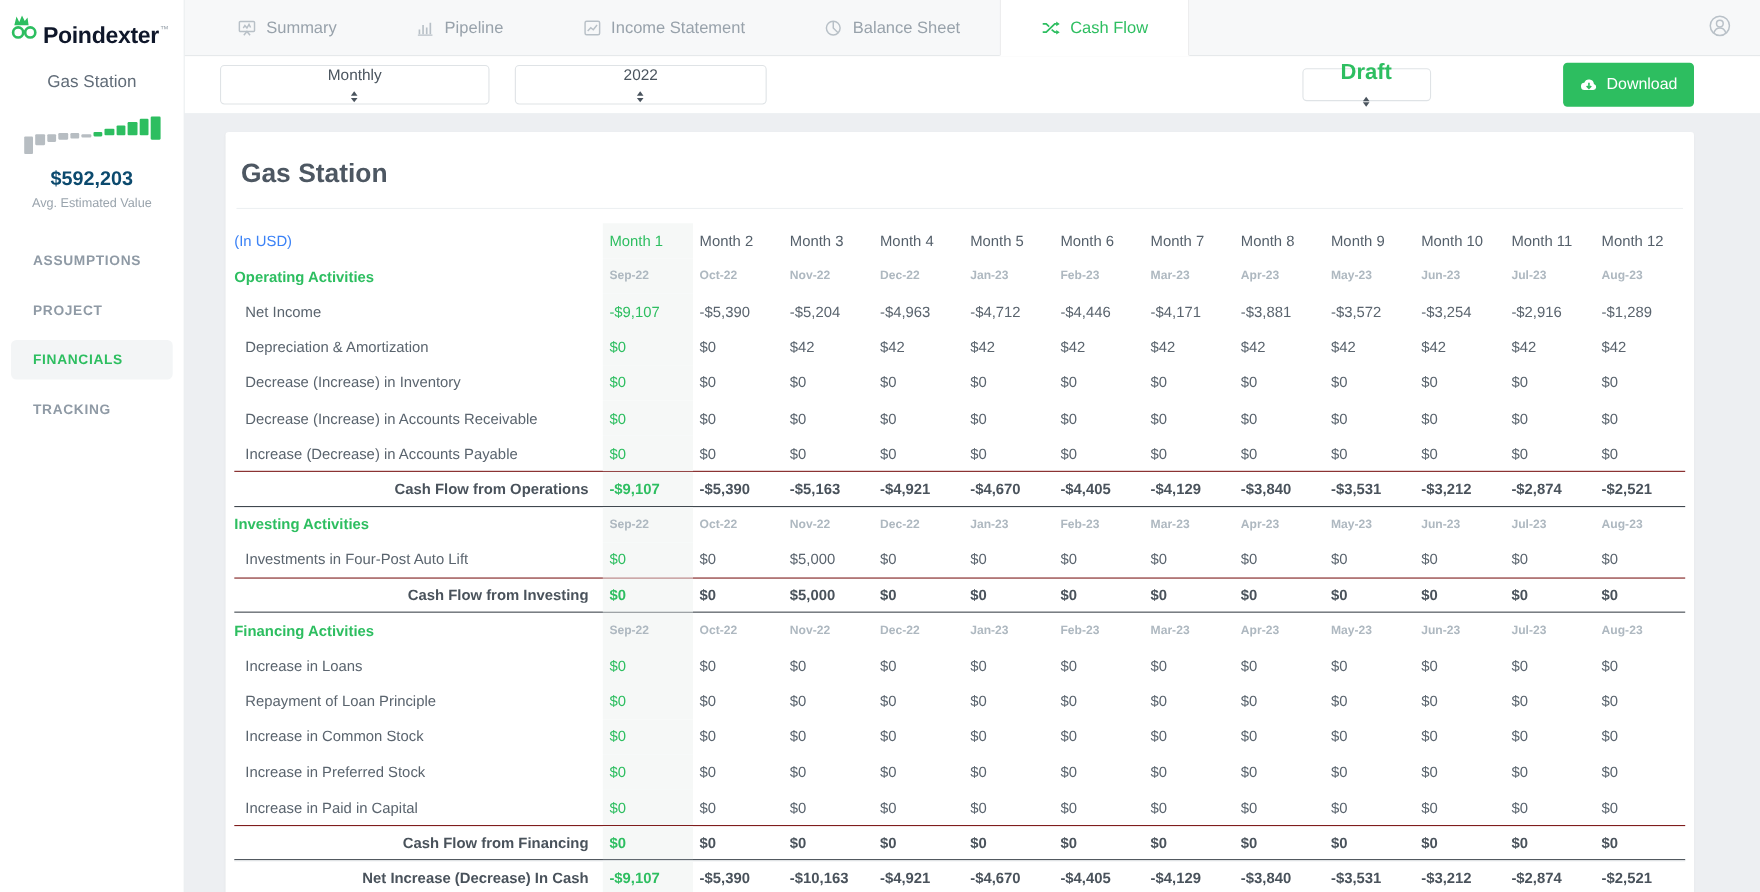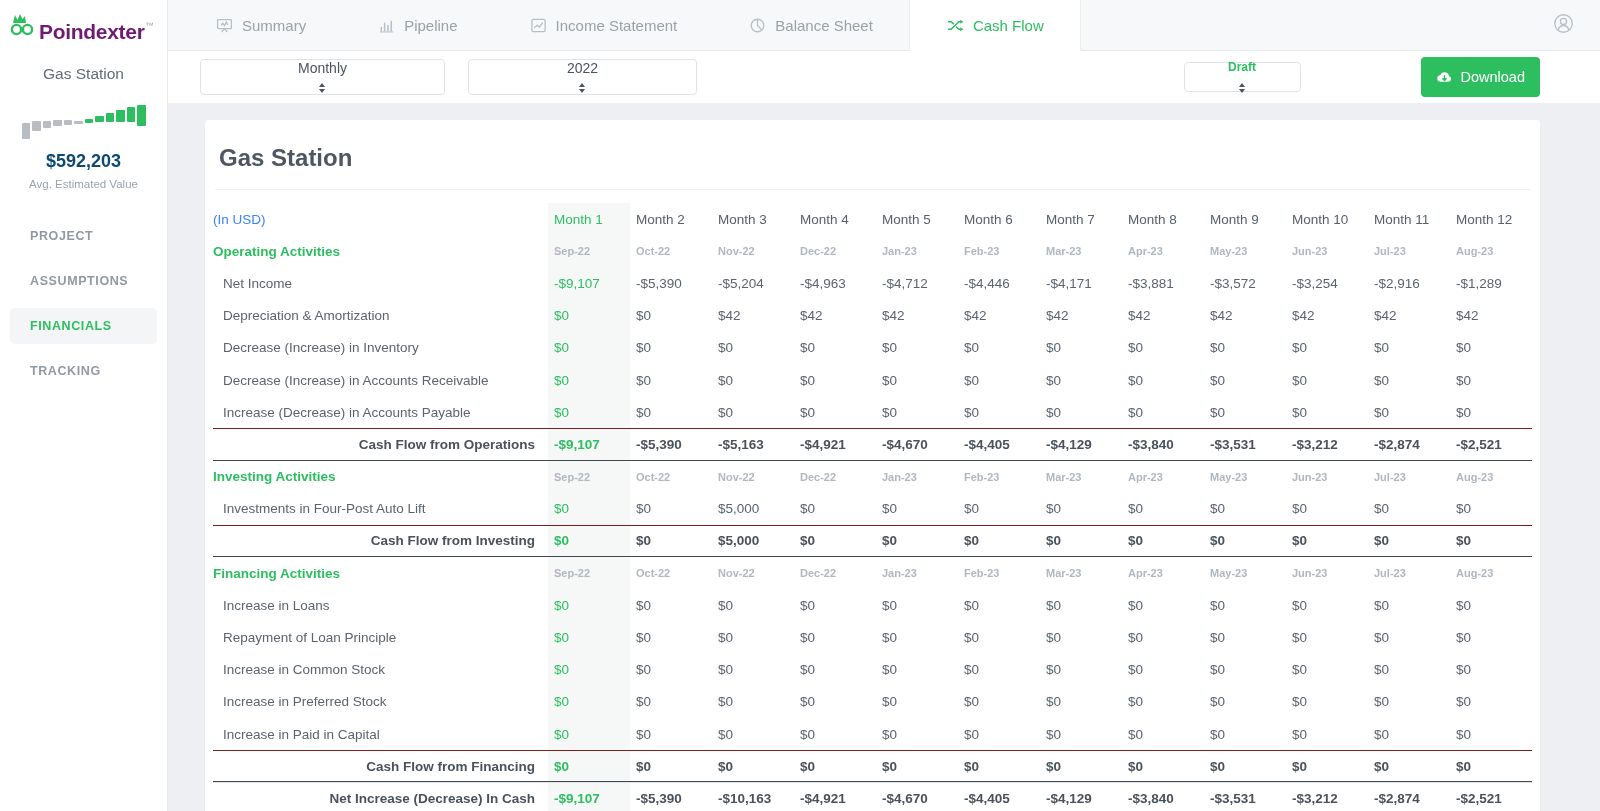--- a/index.html
+++ b/index.html
@@ -2,21 +2,21 @@
 <html><head>
 <meta charset="utf-8">
 <style>
   * { margin:0; padding:0; box-sizing:border-box; }
   html,body { width:1600px; height:811px; overflow:hidden; }
   body { font-family:"Liberation Sans", sans-serif; background:#edeff2; display:flex; }
 
   
   .sidebar { width:168px; min-width:168px; background:#fff; border-right:1px solid #e8ebed; height:811px; }
   .logo-row { display:flex; align-items:flex-end; padding:12px 6px 0 8px; }
-  .logo-text { font-size:21px; font-weight:600; color:#701a75; letter-spacing:-0.3px; line-height:1; }
+  .logo-text { font-size:21px; font-weight:600; color:#0f172a; letter-spacing:-0.3px; line-height:1; }
   .logo-tm { font-size:8px; color:#9aa4ad; vertical-align:top; margin-left:1px; }
   .project-name { text-align:center; color:#616c78; font-size:15.5px; margin-top:22px; }
   .spark { display:flex; align-items:flex-start; justify-content:center; gap:2px; margin:22px 10px 0; height:40px; }
   .spark-bar { width:8.5px; border-radius:1px; }
   .side-value { text-align:center; font-size:18px; font-weight:700; color:#0c4a6e; margin-top:6px; }
   .side-caption { text-align:center; font-size:11.5px; color:#9aa4ad; margin-top:6px; }
   .side-nav { margin-top:28px; padding:0 10px; }
   .nav-item { height:36px; display:flex; align-items:center; padding-left:20px; border-radius:5px;
               font-size:12.5px; font-weight:700; letter-spacing:.6px; color:#8f9aa5; margin-bottom:9px; cursor:pointer; }
   .nav-item.active { background:#f3f5f6; color:#2dbe60; }
@@ -33,21 +33,21 @@
   .user-wrap { position:absolute; right:26px; top:0; height:51px; display:flex; align-items:center; color:#b9c1c8; cursor:pointer; }
 
   
   .toolbar { height:52px; background:#fff; display:flex; align-items:center; padding:0 60px 0 32px; }
   .select { height:36px; border:1px solid #dfe3e6; border-radius:4px; background:#fff; display:flex; align-items:center;
             justify-content:space-between; padding:0 12px; font-size:14px; color:#4a545e; cursor:pointer;flex-direction:column; }
   .select.period { width:245px; margin-right:23px; }
   .select.year { width:229px; }
   .spacer { flex:1; }
   .select.status { width:117px; height:30px; justify-content:center; gap:8px; margin-right:120px; }
-  .status-label { color:#2dbe60; font-weight:700; font-size:12px;text-align:right; }
+  .status-label { color:#2dbe60; font-weight:700; font-size:20px;text-align:right; }
   .caret { display:inline-block; width:7px; }
   .caret:before, .caret:after { content:""; display:block; width:0; height:0; border-left:3.5px solid transparent; border-right:3.5px solid transparent; margin:1.5px 0; }
   .caret:before { border-bottom:4.5px solid #4a545e; }
   .caret:after  { border-top:4.5px solid #4a545e; }
   .download-btn { height:40px; background:#2dbe60; color:#fff; border:none; border-radius:4px; display:flex; align-items:center;
                   gap:8px; padding:0 15px; font-size:14.5px; font-family:"Liberation Sans",sans-serif; cursor:pointer; }
 
   
   .main { flex:1; background:#edeff2; padding:17px 60px 0 37px; overflow:hidden; }
   .card { background:#fff; border-radius:3px; box-shadow:0 1px 2px rgba(0,0,0,.05); padding:0 8px 24px; min-height:760px; }
@@ -107,24 +107,24 @@
       <div class="spark-bar" style="height: 6px; margin-top: 11px; background: rgb(45, 190, 96);"></div>
       <div class="spark-bar" style="height: 9px; margin-top: 8px; background: rgb(45, 190, 96);"></div>
       <div class="spark-bar" style="height: 12px; margin-top: 5px; background: rgb(45, 190, 96);"></div>
       <div class="spark-bar" style="height: 15px; margin-top: 2px; background: rgb(45, 190, 96);"></div>
       <div class="spark-bar" style="height: 21px; margin-top: 0px; background: rgb(45, 190, 96);"></div>
     </div>
   <div class="side-value">$592,203</div>
   <div class="side-caption">Avg. Estimated Value</div>
   <nav class="side-nav" id="side-nav">
       <div class="nav-item">
+        <div>ASSUMPTIONS</div>
+      </div>
+      <div class="nav-item">
         <div>PROJECT</div>
-      </div>
-      <div class="nav-item">
-        <div>ASSUMPTIONS</div>
       </div>
       <div class="nav-item active">
         <div>FINANCIALS</div>
       </div>
       <div class="nav-item">
         <div>TRACKING</div>
       </div>
     </nav>
 </aside>
 

